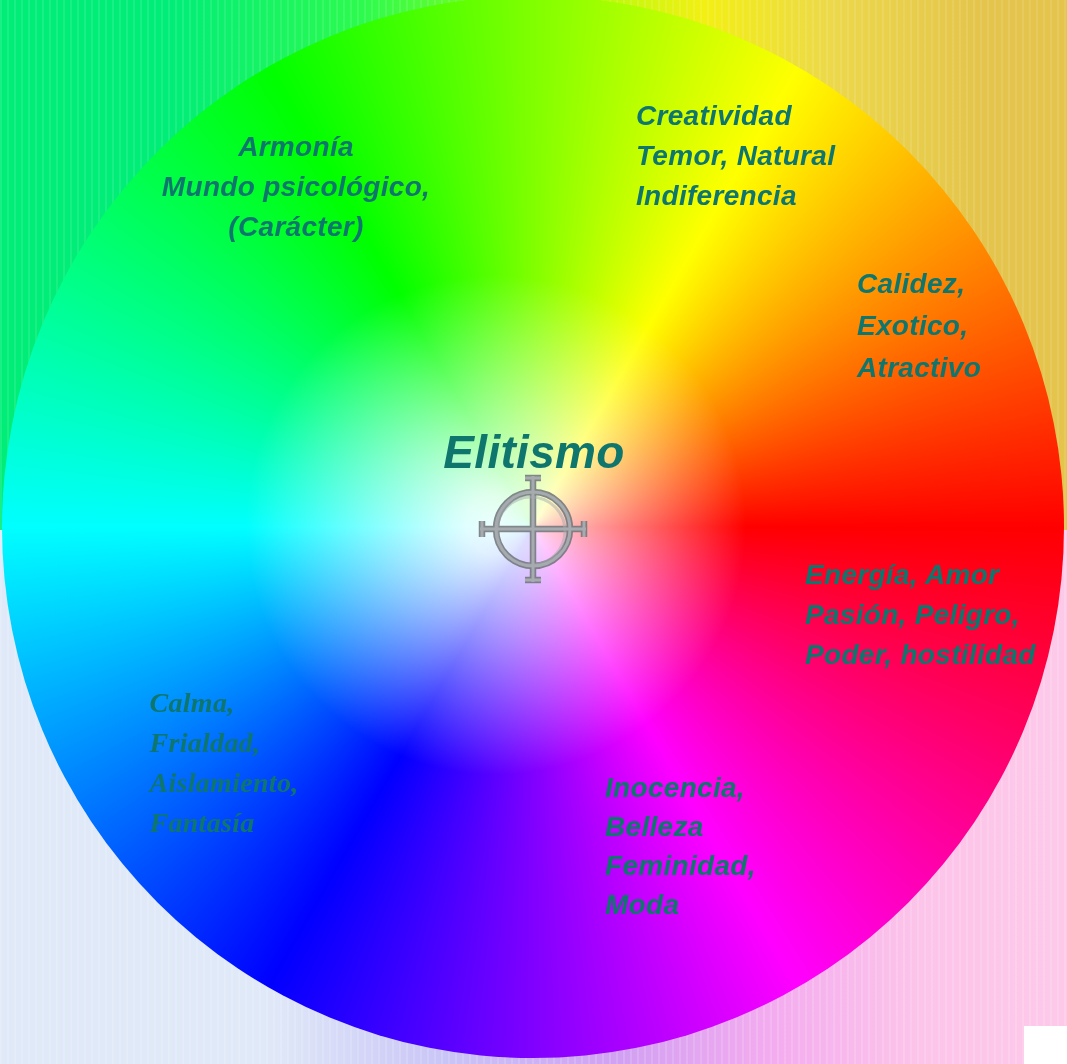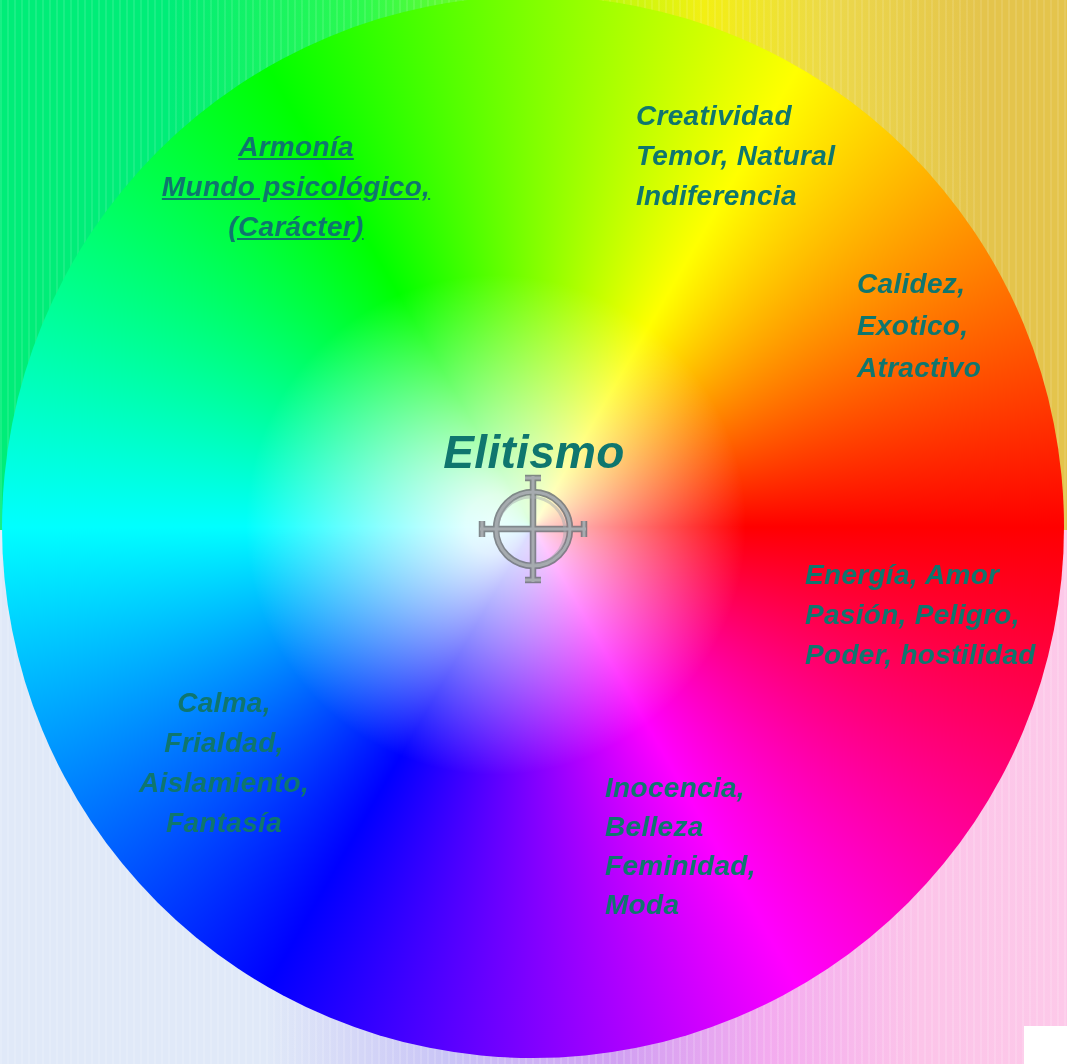--- a/index.html
+++ b/index.html
@@ -48,27 +48,27 @@
 
   
   .crosshair{position:absolute;left:475px;top:471px;width:116px;height:116px;}
 
   
   .label{
     position:absolute;color:#0f766e;font-weight:700;font-style:italic;
     font-size:28px;line-height:40px;letter-spacing:0.3px;white-space:nowrap;
   }
   .label .ln{display:block;}
-  .lbl-armonia   {left:296px;top:127px;transform:translateX(-50%);text-align:center;text-decoration:underline;}
+  .lbl-armonia   {left:296px;top:127px;transform:translateX(-50%);text-align:center;}
   .lbl-creatividad{left:636px;top:96px;text-align:left;}
   .lbl-calidez   {left:845px;top:263px;text-align:left;line-height:42px;margin-left:12px;}
   .lbl-elitismo  {left:534px;top:433px;transform:translateX(-50%);text-align:center;
                   font-size:46px;line-height:38px;}
   .lbl-energia   {left:805px;top:555px;text-align:left;}
-  .lbl-calma     {left:224px;top:683px;transform:translateX(-50%);text-align:center;}
+  .lbl-calma     {left:224px;top:683px;transform:translateX(-50%);font-family:Liberation Serif, serif;}
   .lbl-inocencia {left:605px;top:768px;text-align:left;line-height:39px;}
 </style>
 </head>
 <body>
 
 <div class="stage">
 
   <div class="bg-strip bg-top"></div>
   <div class="bg-strip bg-bottom"></div>
   <div class="corner-patch"></div>

